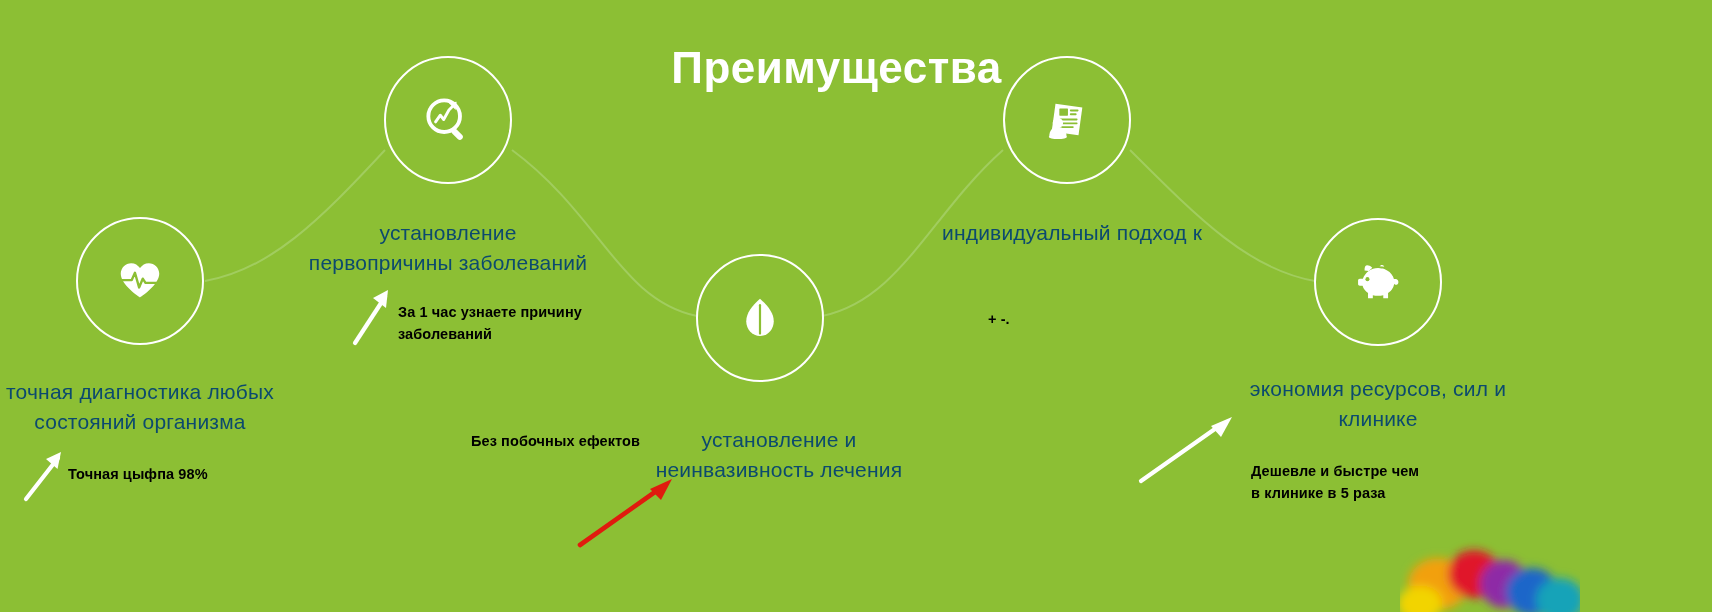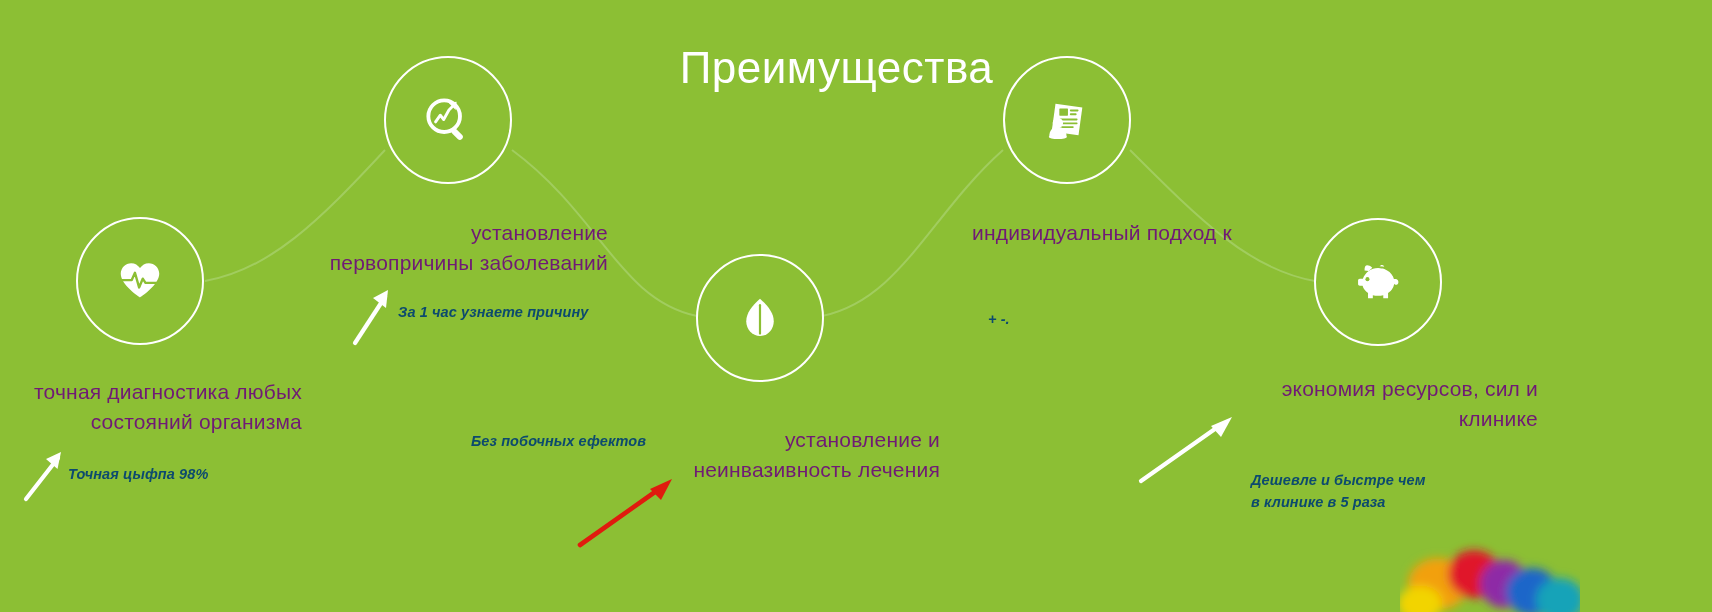--- a/index.html
+++ b/index.html
@@ -22,56 +22,55 @@
     pointer-events: none;
   }
   
   .page-title {
     position: absolute;
     left: 0; top: 44px;
     width: 1673px;
     text-align: center;
     color: #ffffff;
     font-size: 44px;
-    font-weight: 400;
+    font-weight: 700;
     letter-spacing: 0.5px;
     line-height: 1.1;
     white-space: nowrap;
   }
   
   .node-circle {
     position: absolute;
     border: 2px solid #ffffff;
     border-radius: 50%;
     display: flex;
     align-items: center;
     justify-content: center;
   }
   .node-icon { display: block; }
   .node-icon svg { display: block; fill: #ffffff; }
 
   
   .node-caption {
     position: absolute;
-    color: #701a75;
+    color: #0c4a6e;
     font-size: 21px;
     font-weight: 300;
     line-height: 1.45;
-    text-align: right;
+    text-align: center;
     letter-spacing: 0.2px;
   }
   
   .annotation {
     position: absolute;
-    color: #0c4a6e;
+    color: #000000;
     font-size: 14.5px;
     font-weight: 600;
     line-height: 1.5;
     letter-spacing: 0.1px;
-    font-style: italic;
   }
   .blob { position: absolute; }
 </style>
 </head>
 <body>
 
 <div id="stage">
 
   <svg class="curve-svg" viewBox="0 0 1712 612" xmlns="http://www.w3.org/2000/svg">
     <path d="M205 281 C 270 270, 320 220, 385 150" fill="none" stroke="#a5cf66" stroke-width="2" opacity="0.85"></path>
@@ -191,31 +190,32 @@
       <path d="M1232 417 L 1211 426 L 1221 437 Z" fill="#ffffff"></path>
     </g>
   </svg>
 
   <div class="annotation" style="left:68px; top:464px; width:260px;">
     <div>Точная цыфпа 98%</div>
   </div>
 
   <div class="annotation" style="left:398px; top:302px; width:240px;">
     <div>За 1 час узнаете причину</div>
+    <div>заболеваний</div>
   </div>
 
   <div class="annotation" style="left:471px; top:431px; width:200px;">
     <div>Без побочных ефектов</div>
   </div>
 
   <div class="annotation" style="left:988px; top:309px; width:120px;">
     <div>+ -.</div>
   </div>
 
-  <div class="annotation" style="left:1251px; top:461px; width:280px;margin-top:9px;">
+  <div class="annotation" style="left:1251px; top:461px; width:280px;">
     <div>Дешевле и быстре чем</div>
     <div>в клинике в 5 раза</div>
   </div>
 
   <svg class="blob" style="left:1400px; top:488px; width:180px; height:124px;" viewBox="0 0 180 124" xmlns="http://www.w3.org/2000/svg">
     <defs>
       <filter id="soften" x="-30%" y="-30%" width="160%" height="160%">
         <feGaussianBlur stdDeviation="5"></feGaussianBlur>
       </filter>
     </defs>

